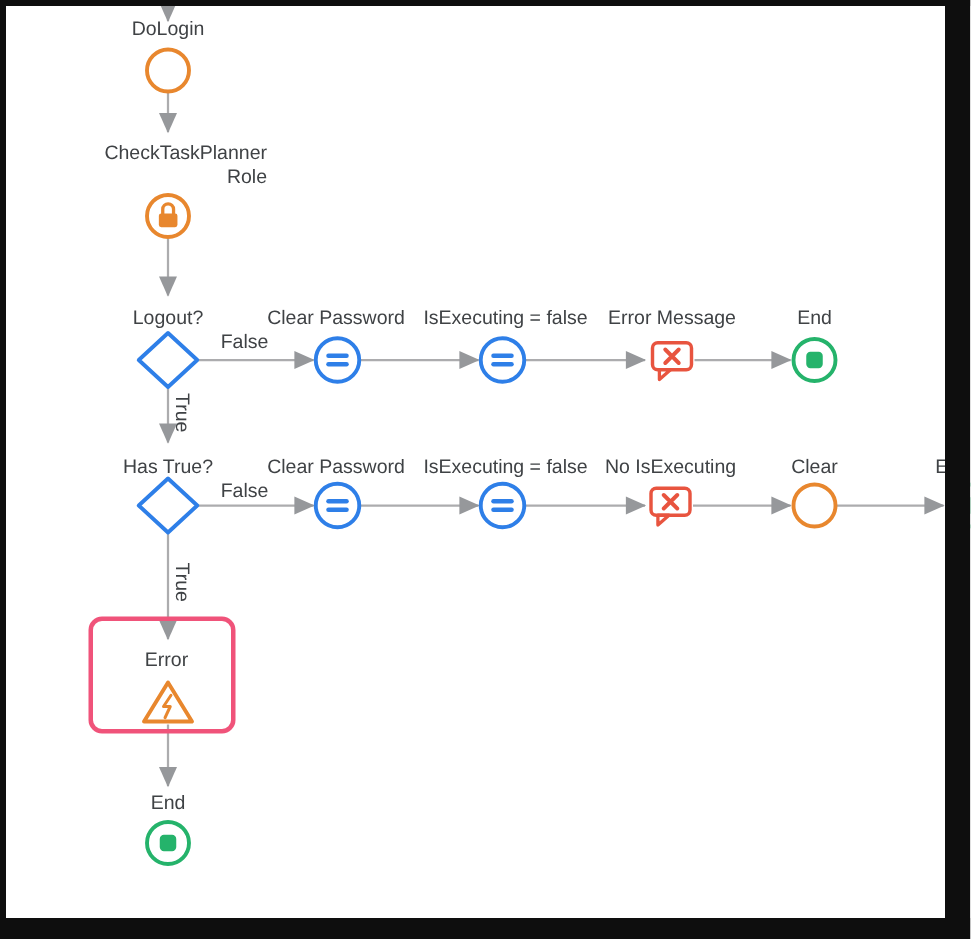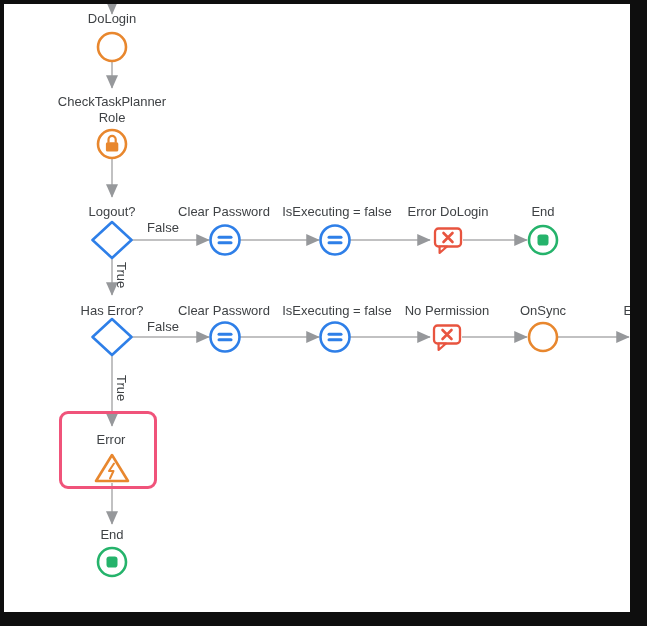--- a/index.html
+++ b/index.html
@@ -16,21 +16,21 @@
   .frame.f-right{left:630px;top:0;width:17px;height:626px;}
   .frame.f-bottom{left:0;top:612px;width:647px;height:14px;}
   .connectors{position:absolute;left:0;top:0;z-index:1;}
   .conn{stroke:var(--c-connector);stroke-width:1.5;}
   .arrowhead{fill:var(--c-arrowhead);}
   .node{position:absolute;transform:translate(-50%,-50%);z-index:2;line-height:0;}
   .lbl{position:absolute;transform:translateX(-50%);z-index:2;font-size:13px;
        color:var(--c-text);white-space:nowrap;}
   .vlbl{position:absolute;z-index:2;font-size:13px;color:var(--c-text);
         writing-mode:vertical-rl;}
-  .wrap{white-space:normal;text-align:center;width:132px;line-height:16px;}
+  .wrap{white-space:normal;text-align:right;width:132px;line-height:16px;}
   .onsync-box{position:absolute;left:59px;top:411px;width:98px;height:78px;
         box-sizing:border-box;border:3px solid var(--c-selection_pink);
         border-radius:9px;z-index:1;background:transparent;}
   .st-o{stroke:var(--c-orange);} .st-b{stroke:var(--c-blue);}
   .st-r{stroke:var(--c-red);}   .st-g{stroke:var(--c-green);}
   .fl-o{fill:var(--c-orange);}  .fl-g{fill:var(--c-green);}
   .fl-w{fill:#fff;} .no-f{fill:none;}
 </style>
 </head>
 <body>
@@ -64,31 +64,31 @@
 
   <div class="lbl" style="left:112px;top:11px">DoLogin</div>
   <div class="lbl wrap" style="left:112px;top:94px">CheckTaskPlanner Role</div>
 
   <div class="lbl" style="left:112px;top:204px">Logout?</div>
   <div class="lbl" style="left:163px;top:220px">False</div>
   <div class="vlbl" style="left:114px;top:262px">True</div>
 
   <div class="lbl" style="left:224px;top:204px">Clear Password</div>
   <div class="lbl" style="left:337px;top:204px">IsExecuting = false</div>
-  <div class="lbl" style="left:448px;top:204px">Error DoLogin</div>
+  <div class="lbl" style="left:448px;top:204px">Error Message</div>
   <div class="lbl" style="left:543px;top:204px">End</div>
 
-  <div class="lbl" style="left:112px;top:303px">Has Error?</div>
+  <div class="lbl" style="left:112px;top:303px">Has True?</div>
   <div class="lbl" style="left:163px;top:319px">False</div>
   <div class="vlbl" style="left:114px;top:375px">True</div>
 
   <div class="lbl" style="left:224px;top:303px">Clear Password</div>
   <div class="lbl" style="left:337px;top:303px">IsExecuting = false</div>
-  <div class="lbl" style="left:447px;top:303px">No Permission</div>
-  <div class="lbl" style="left:543px;top:303px">OnSync</div>
+  <div class="lbl" style="left:447px;top:303px">No IsExecuting</div>
+  <div class="lbl" style="left:543px;top:303px">Clear</div>
   <div class="lbl" style="left:635px;top:303px">End</div>
 
   <div class="lbl" style="left:111px;top:432px">Error</div>
   <div class="lbl" style="left:112px;top:527px">End</div>
 
   <div class="node" style="left:112px;top:47px">
     <svg width="33" height="33">
       <circle class="st-o fl-w" cx="16.5" cy="16.5" r="14" stroke-width="2.6"></circle>
     </svg>
   </div>

